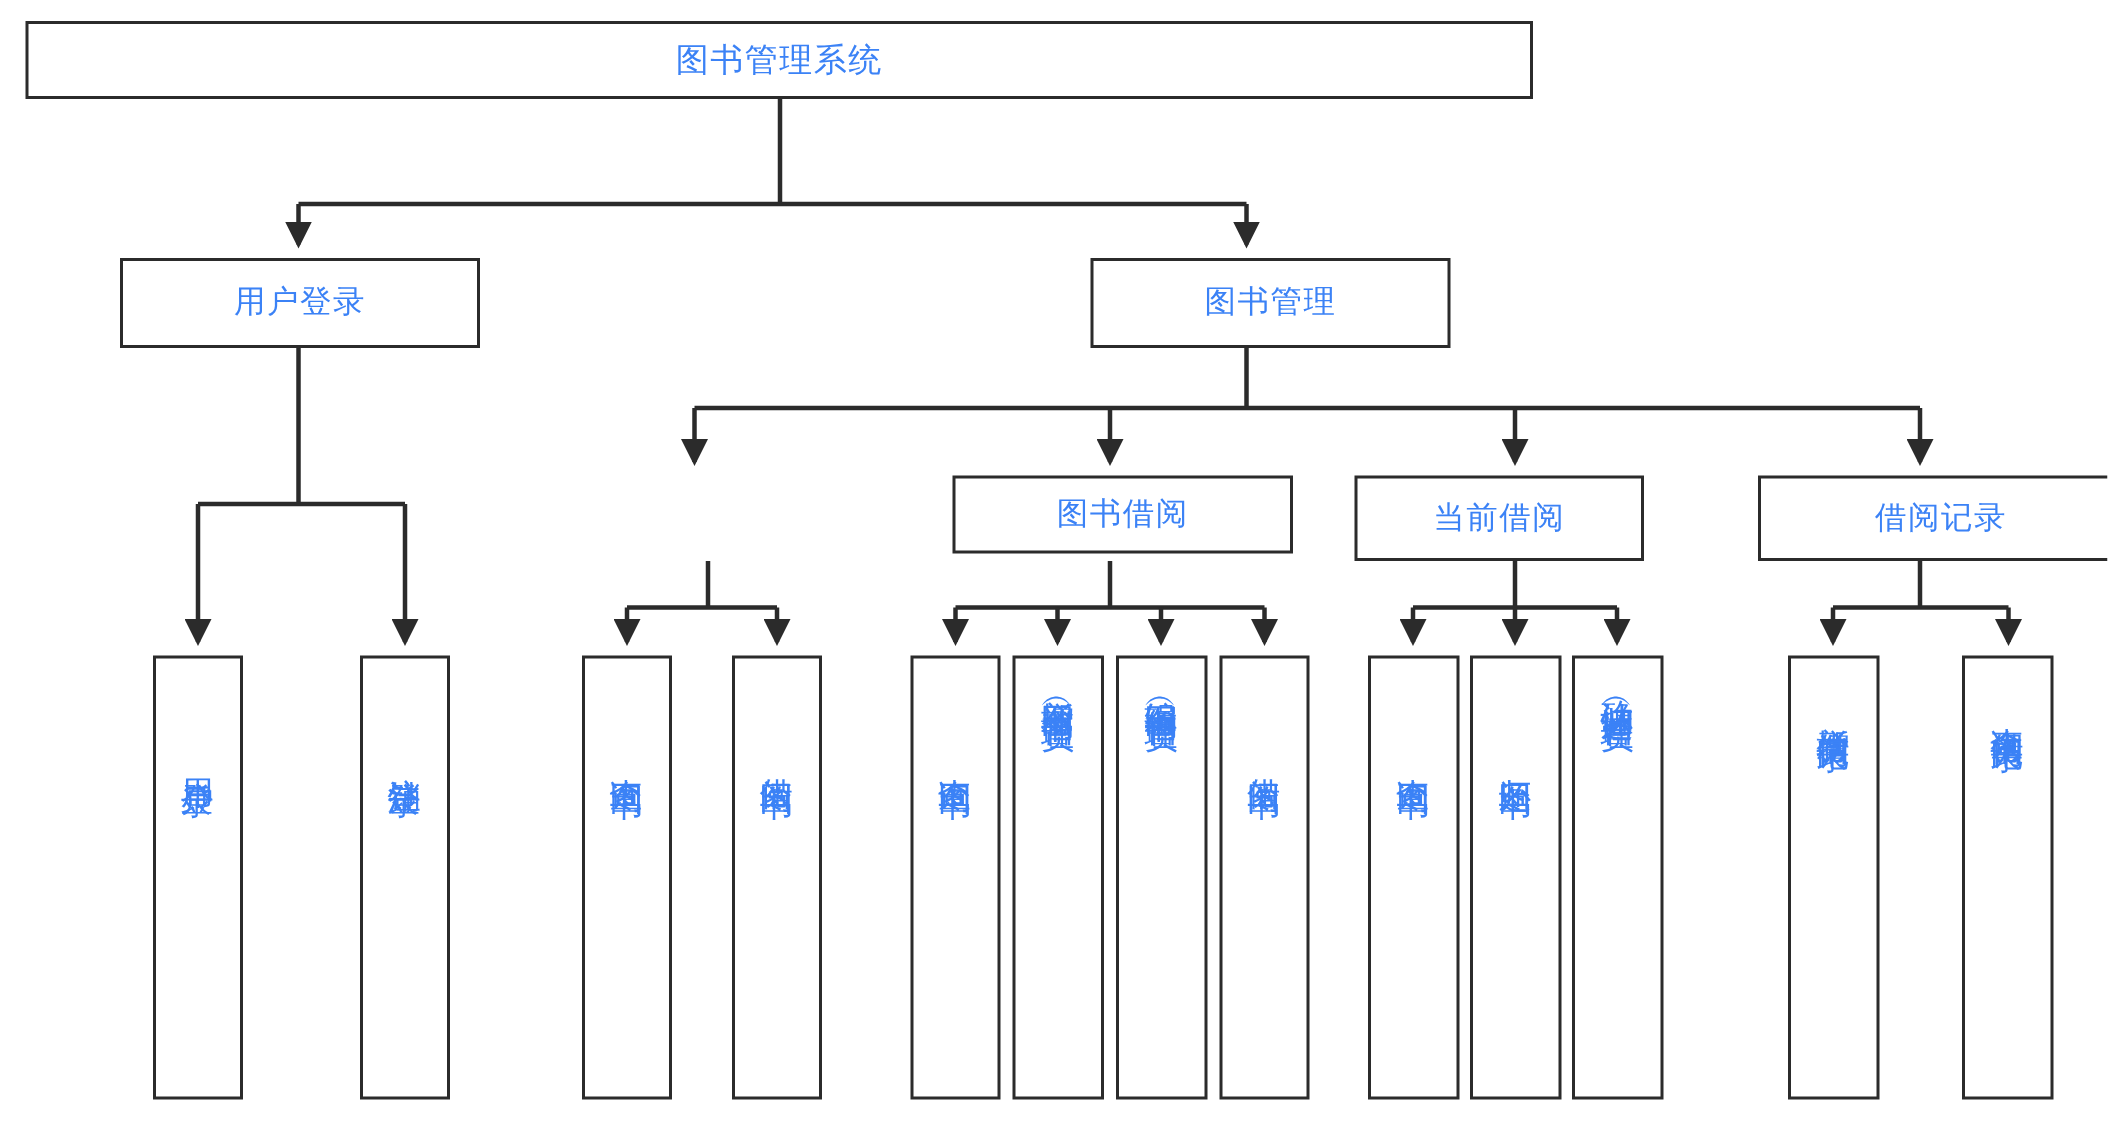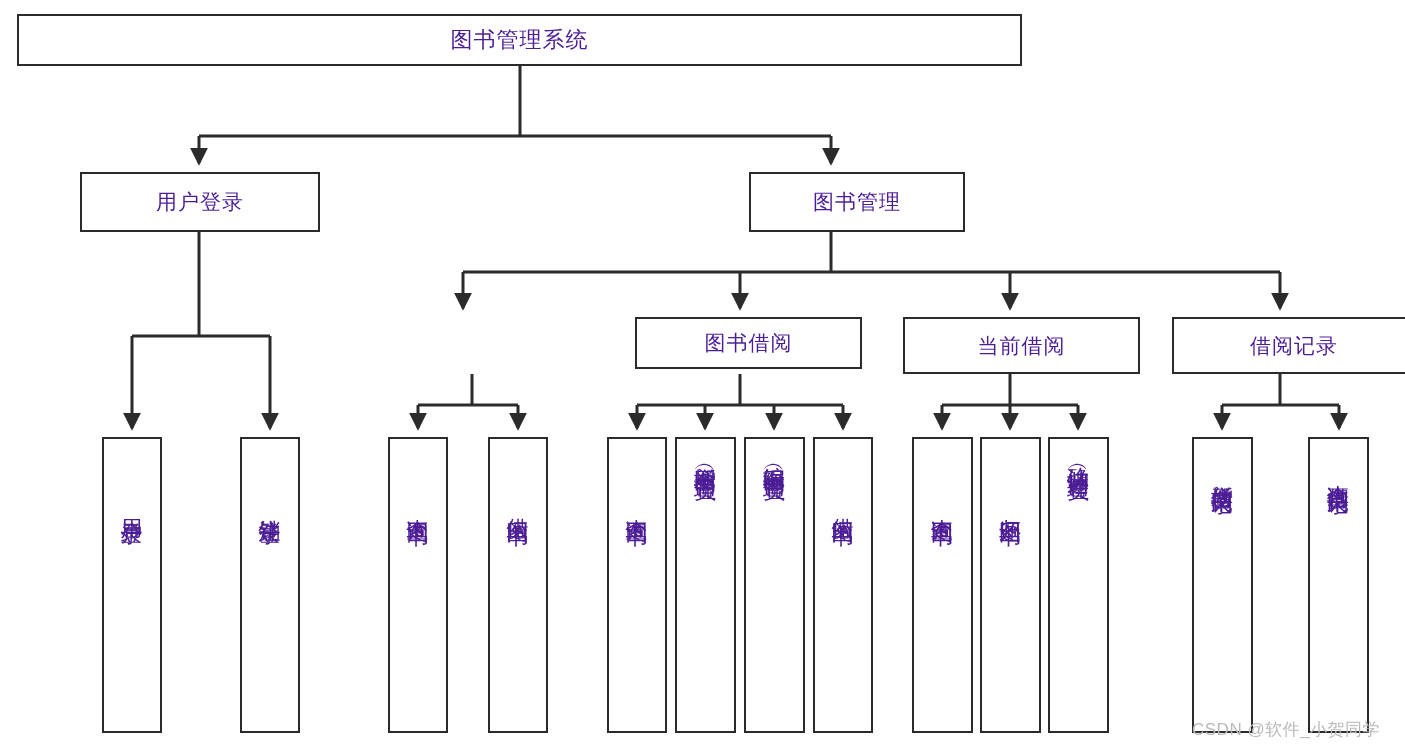--- a/index.html
+++ b/index.html
@@ -27,21 +27,21 @@
     pointer-events: none;
   }
   .node {
     position: absolute;
     box-sizing: border-box;
     border: 2px solid #2b2b2b;
     background: #ffffff;
     display: flex;
     align-items: center;
     justify-content: center;
-    color: #4c1d95;
+    color: #3b82f6;
   }
   .node.horiz {
     text-align: center;
   }
   .node.horiz .label {
     font-size: 21px;
     line-height: 1.1;
     letter-spacing: 1px;
     white-space: nowrap;
   }
@@ -132,30 +132,30 @@
   </svg>
 
   <div class="node horiz root" style="left:17px; top:14px; width:1005px; height:52px;">
     <span class="label">图书管理系统</span>
   </div>
 
   <div class="node horiz" style="left:80px; top:172px; width:240px; height:60px;">
     <span class="label">用户登录</span>
   </div>
 
-  <div class="node horiz" style="left:749px; top:172px; width:216px; height:60px;">
+  <div class="node horiz" style="left:727px; top:172px; width:240px; height:60px;">
     <span class="label">图书管理</span>
   </div>
 
 
   <div class="node horiz" style="left:635px; top:317px; width:227px; height:52px;">
     <span class="label">图书借阅</span>
   </div>
 
-  <div class="node horiz" style="left:903px; top:317px; width:237px; height:57px;">
+  <div class="node horiz" style="left:903px; top:317px; width:193px; height:57px;">
     <span class="label">当前借阅</span>
   </div>
 
   <div class="node horiz" style="left:1172px; top:317px; width:244px; height:57px;">
     <span class="label">借阅记录</span>
   </div>
 
   <div class="node vert mid" style="left:102px; top:437px; width:60px; height:296px;">
     <span class="label">用户登录</span>
   </div>
@@ -201,15 +201,14 @@
   </div>
 
   <div class="node vert" style="left:1192px; top:437px; width:61px; height:296px;">
     <span class="label" style="margin-top:24px;">新增借阅记录</span>
   </div>
 
   <div class="node vert" style="left:1308px; top:437px; width:61px; height:296px;">
     <span class="label" style="margin-top:24px;">查询借阅记录</span>
   </div>
 
-  <div class="watermark" style="left:1192px; top:718px;">CSDN @软件_小贺同学</div>
 
 </div>
 
 </body></html>

